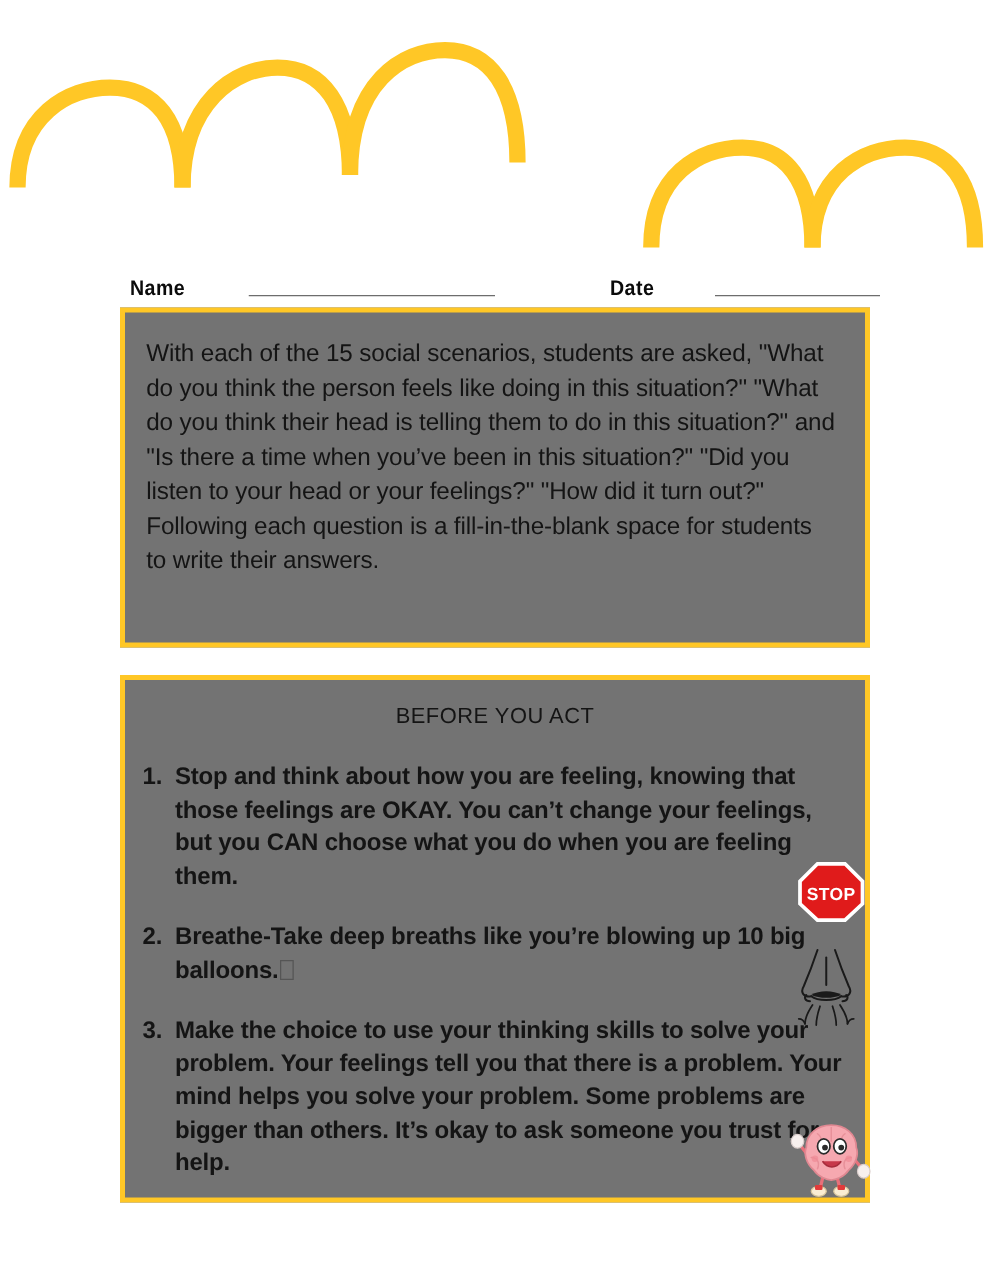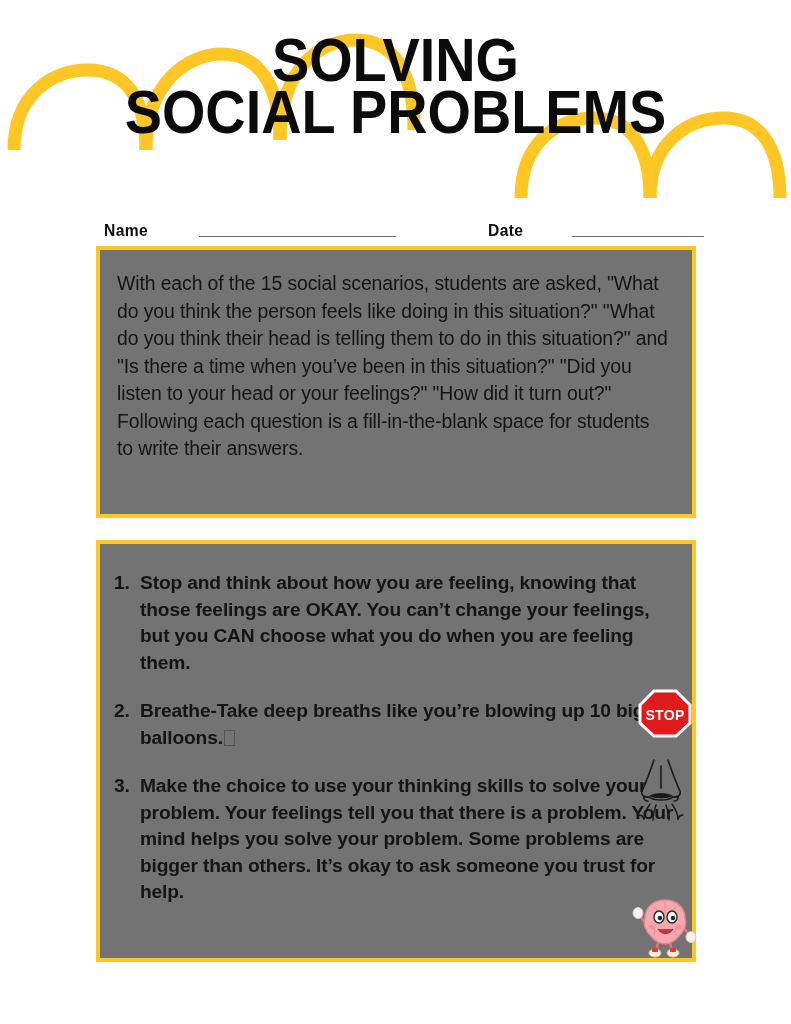--- a/index.html
+++ b/index.html
@@ -163,39 +163,36 @@
   <svg class="arcs-svg" viewBox="0 0 791 205" aria-hidden="true">
     <g fill="none" stroke="#FFC726" stroke-width="13" stroke-linecap="butt">
       <path d="M14 150 C 14 92, 55 70, 88 70 C 124 70, 146 96, 146 150"></path>
       <path d="M146 150 C 146 82, 188 54, 222 54 C 258 54, 280 84, 280 140"></path>
       <path d="M280 140 C 280 66, 322 40, 356 40 C 392 40, 414 70, 414 130"></path>
       <path d="M521 198 C 521 140, 560 118, 594 118 C 628 118, 650 144, 650 198"></path>
       <path d="M650 198 C 650 140, 690 118, 724 118 C 758 118, 780 144, 780 198"></path>
     </g>
   </svg>
 
-  <div class="title-block">
-    <span class="title-line title-line-1">SOLVING</span>
-    <span class="title-line title-line-2">SOCIAL PROBLEMS</span>
-  </div>
 </div>
 
 <div class="namedate">
   <span class="nd-label">Name</span>
   <div class="nd-rule name"></div>
   <div class="nd-gap"></div>
   <span class="nd-label">Date</span>
   <div class="nd-rule date"></div>
 </div>
 
 <div class="panel" id="panel-intro">
   <p class="intro-text">With each of the 15 social scenarios, students are asked, "What do you think the person feels like doing in this situation?" "What do you think their head is telling them to do in this situation?" and "Is there a time when you’ve been in this situation?" "Did you listen to your head or your feelings?" "How did it turn out?" Following each question is a fill-in-the-blank space for students to write their answers.</p>
 </div>
 
 <div class="panel" id="panel-before">
+  <h2 class="panel-heading">BEFORE YOU ACT</h2>
 
   <ol class="steps">
     <li>
       <span class="step-num">1.</span>
       <span>Stop and think about how you are feeling, knowing that those feelings are OKAY. You can’t change your feelings, but you CAN choose what you do when you are feeling them.</span>
     </li>
     <li>
       <span class="step-num">2.</span>
       <span>Breathe-Take deep breaths like you’re blowing up 10 big balloons.</span><span class="tofu"></span>
     </li>

